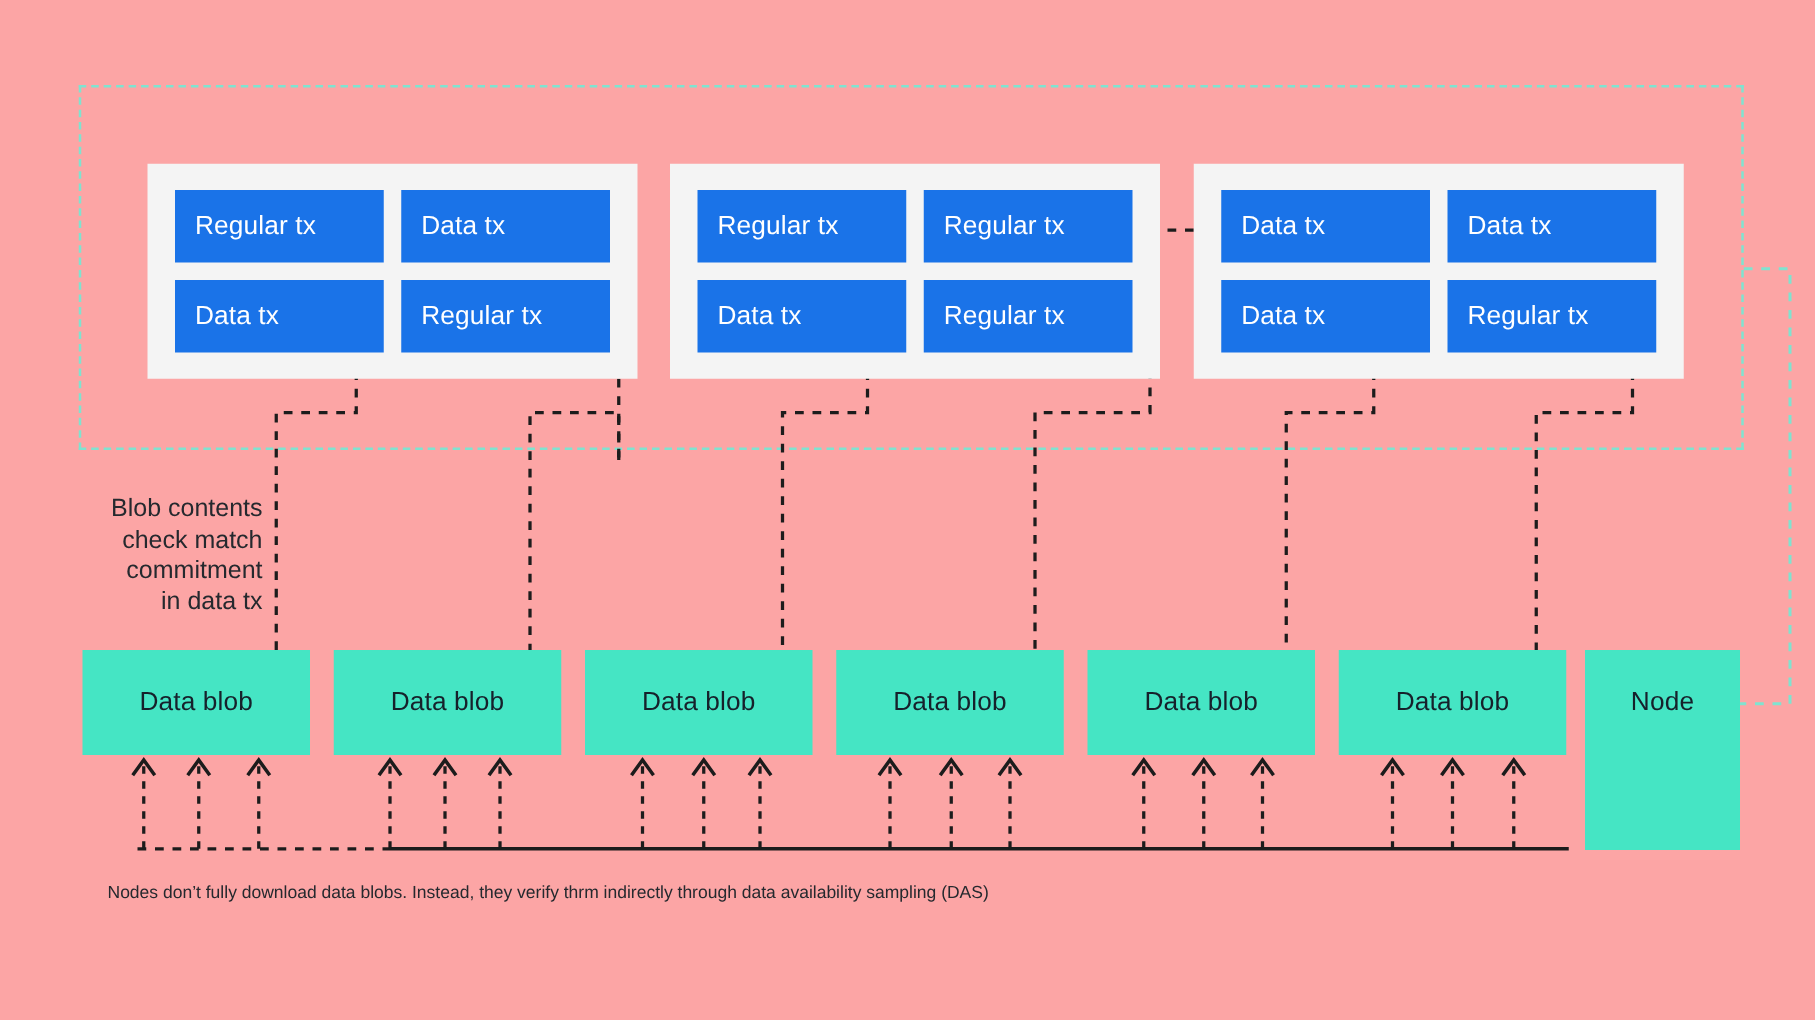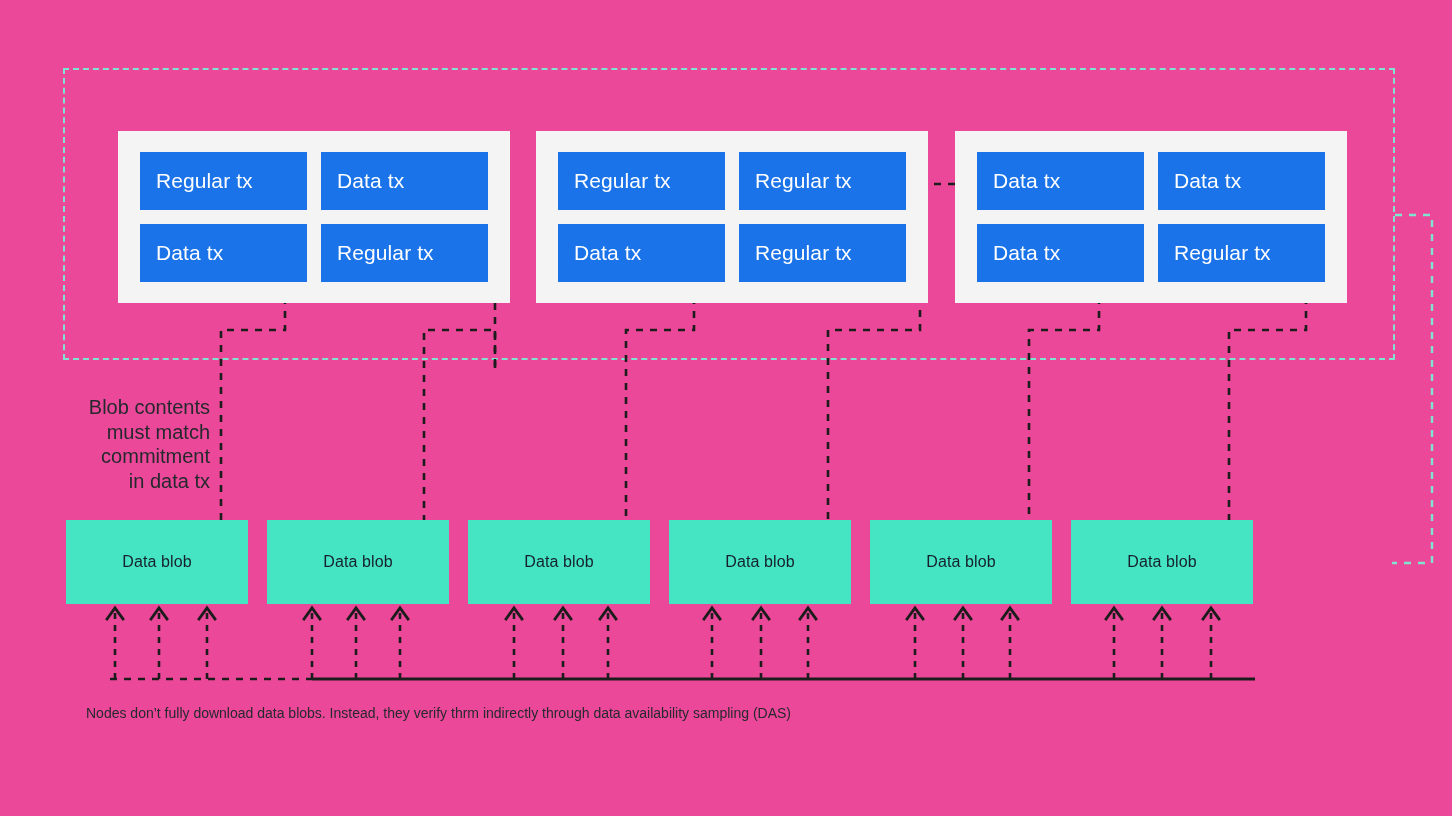--- a/index.html
+++ b/index.html
@@ -9,21 +9,21 @@
     background: #ffffff;
   }
   body {
     font-family: "Liberation Sans", "DejaVu Sans", sans-serif;
     -webkit-font-smoothing: antialiased;
   }
   #stage {
     position: relative;
     width: 1452px;
     height: 816px;
-    background: #ec4899;
+    background: #fca5a5;
     overflow: hidden;
   }
   svg#wires {
     position: absolute;
     left: 0;
     top: 0;
     width: 1452px;
     height: 816px;
     pointer-events: none;
   }
@@ -66,21 +66,21 @@
     overflow: hidden;
   }
 
   
   .blob {
     position: absolute;
     top: 520px;
     height: 84px;
     background: #45e5c4;
     color: #16212b;
-    font-size: 16px;
+    font-size: 21px;
     display: flex;
     align-items: center;
     justify-content: center;
     letter-spacing: 0.1px;
   }
   .node-box {
     position: absolute;
     left: 1268px;
     top: 520px;
     width: 124px;
@@ -219,21 +219,21 @@
   </div>
 
   <div class="block-group" id="block-3" style="left:955px; width:392px; height:172px;">
     <div class="tx">Data tx</div>
     <div class="tx">Data tx</div>
     <div class="tx">Data tx</div>
     <div class="tx">Regular tx</div>
   </div>
 
   <div class="annot" id="annot-left">Blob contents
-must match
+check match
 commitment
 in data tx</div>
 
   <div class="blob" style="left:66px;  width:182px;">
     <span>Data blob</span>
   </div>
   <div class="blob" style="left:267px; width:182px;">
     <span>Data blob</span>
   </div>
   <div class="blob" style="left:468px; width:182px;">
@@ -242,16 +242,19 @@
   <div class="blob" style="left:669px; width:182px;">
     <span>Data blob</span>
   </div>
   <div class="blob" style="left:870px; width:182px;">
     <span>Data blob</span>
   </div>
   <div class="blob" style="left:1071px; width:182px;">
     <span>Data blob</span>
   </div>
 
+  <div class="node-box">
+    <span>Node</span>
+  </div>
 
   <div id="caption">Nodes don’t fully download data blobs. Instead, they verify thrm indirectly through data availability sampling (DAS)</div>
 
 </div>
 
 </body></html>

